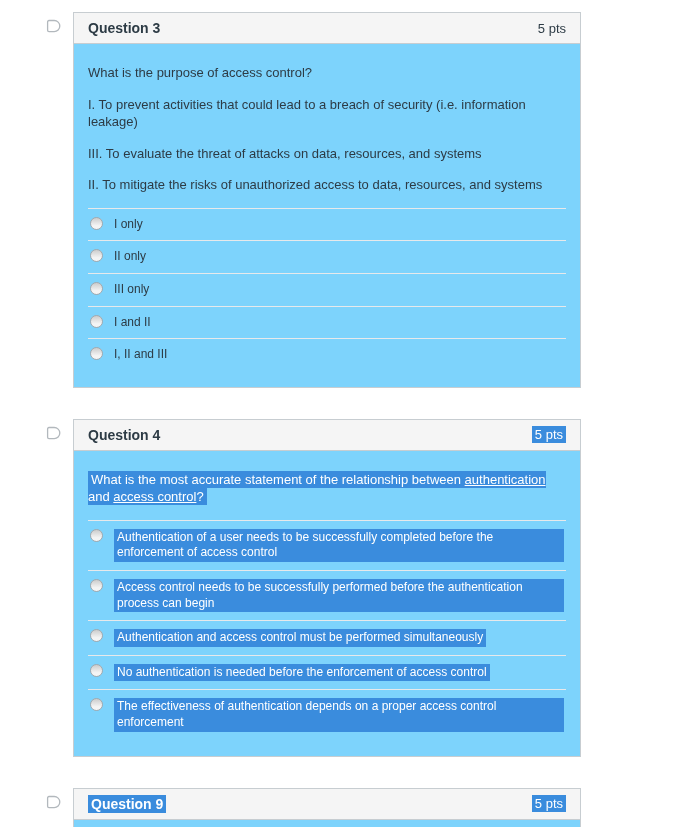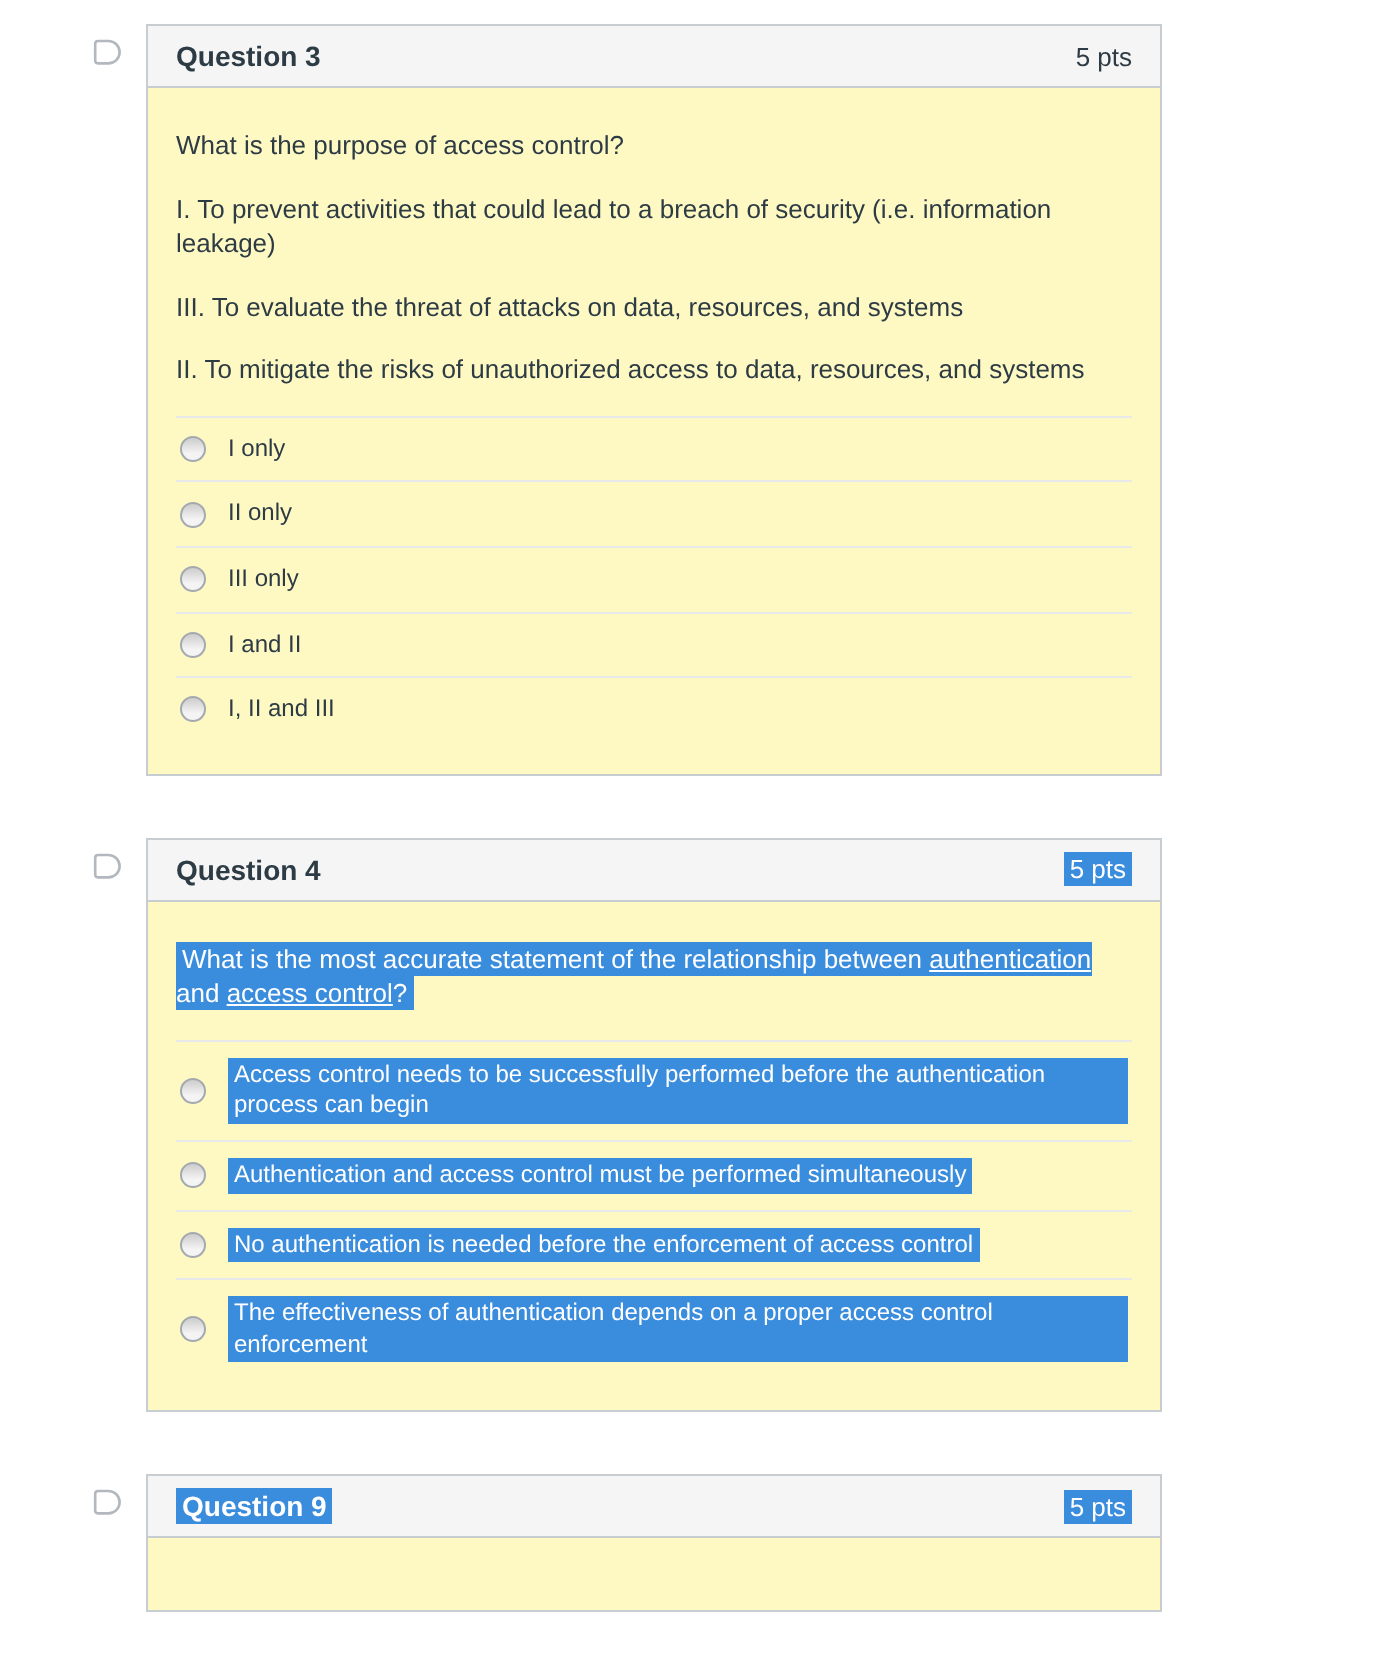--- a/index.html
+++ b/index.html
@@ -5,41 +5,41 @@
   html,body{margin:0;padding:0;}
   body{
     width:695px;height:827px;overflow:hidden;background:#ffffff;
     font-family:"Liberation Sans","DejaVu Sans",sans-serif;
     color:#2d3b45;
   }
   .quiz-column{margin:12px 0 0 73px;width:508px;}
   .question-card{
     position:relative;
     border:1px solid #c7cdd1;
-    background:#fef9c3;
+    background:#7dd3fc;
     margin-bottom:31px;
     box-sizing:border-box;
   }
   .bookmark{
     position:absolute;left:-28px;top:6px;width:17px;height:15px;cursor:pointer;
   }
   .q-header{
     display:flex;justify-content:space-between;align-items:center;
     background:#f5f5f5;border-bottom:1px solid #c7cdd1;
     height:30px;padding:0 14px;
     font-size:14px;font-weight:bold;color:#2d3b45;
   }
   .q-points{font-size:13px;font-weight:normal;}
   .q-body{padding:20px 14px 16px 14px;}
   .prompt-line{
     margin:0 0 14px 0;font-size:13px;line-height:1.35;color:#2d3b45;
   }
   .answer-options{margin-top:2px;}
   .option-row{
-    display:flex;align-items:center;
+    display:flex;align-items:flex-start;
     border-top:1px solid #e7e9eb;
     padding:8px 2px;
     font-size:12px;line-height:1.3;
   }
   .radio{
     display:inline-block;width:11px;height:11px;border-radius:50%;
     border:1px solid #a3a9ae;
     background:linear-gradient(180deg,#cccccc 0%,#f4f4f4 70%);
     margin-right:11px;flex-shrink:0;cursor:pointer;
   }
@@ -103,20 +103,24 @@
       <span class="q-title">Question 4</span>
       <span class="q-points hl">5 pts</span>
     </div>
     <div class="q-body">
       <div>
           <p class="prompt-line"><span class="hl"><span>What is the most accurate statement of the relationship between </span><span class="u">authentication</span><span> and </span><span class="u">access control</span><span>?</span></span></p>
         </div>
       <div class="answer-options">
           <div class="option-row">
             <span class="radio"></span>
+            <span class="option-label hl">Authentication of a user needs to be successfully completed before the enforcement of access control</span>
+          </div>
+          <div class="option-row">
+            <span class="radio"></span>
             <span class="option-label hl">Access control needs to be successfully performed before the authentication process can begin</span>
           </div>
           <div class="option-row">
             <span class="radio"></span>
             <span class="option-label hl">Authentication and access control must be performed simultaneously</span>
           </div>
           <div class="option-row">
             <span class="radio"></span>
             <span class="option-label hl">No authentication is needed before the enforcement of access control</span>
           </div>

